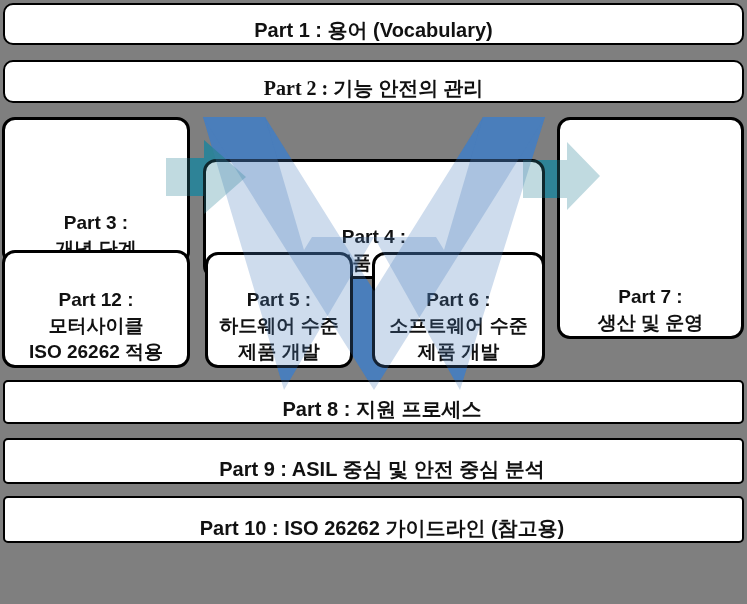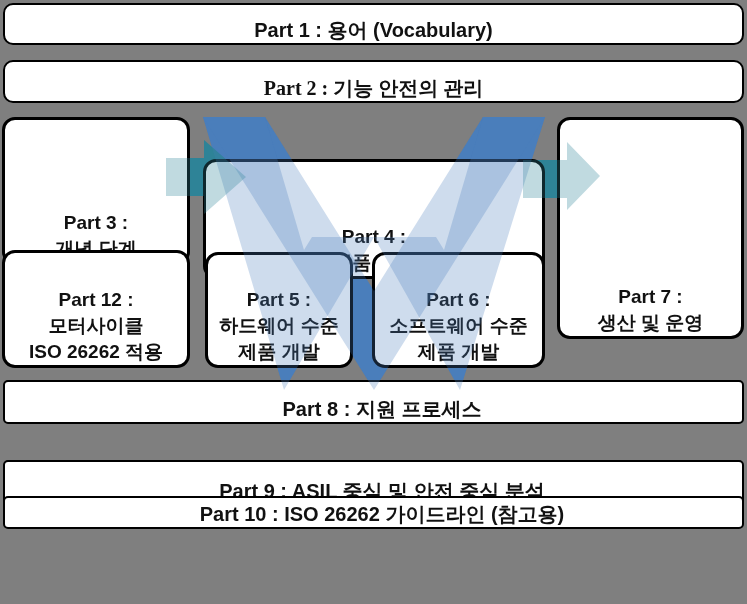--- a/index.html
+++ b/index.html
@@ -40,22 +40,22 @@
   
   .part1 {left:3px;  top:3px;  width:741px;height:42px;}
   .part2 {left:3px;  top:60px; width:741px;height:43px;font-family:Liberation Serif, serif;}
   .part3 {left:2px;  top:117px;width:188px;height:148px;}
   .part12{left:2px;  top:250px;width:188px;height:118px;}
   .part4 {left:203px;top:117px;width:342px;height:120px;margin-top:42px;}
   .part5 {left:205px;top:252px;width:148px;height:116px;}
   .part6 {left:372px;top:252px;width:173px;height:116px;}
   .part7 {left:557px;top:117px;width:187px;height:222px;}
   .part8 {left:3px;  top:380px;width:741px;height:44px;}
-  .part9 {left:3px;  top:460px;width:741px;height:46px;}
-  .part10{left:3px;  top:496px;width:741px;height:33px;}
+  .part9 {left:3px;  top:438px;width:741px;height:46px;}
+  .part10{left:3px;  top:496px;width:741px;height:47px;}
   .part11{left:3px;  top:553px;width:741px;height:47px;}
 </style>
 </head>
 <body>
 
 <div class="stage">
 
   <svg class="decor under" viewBox="0 0 747 604" aria-hidden="true">
     <defs>
       <path id="sh-vbig" d="M203,117 L374,390 L545,117 L483,117 L374,291 L265,117 Z"></path>

